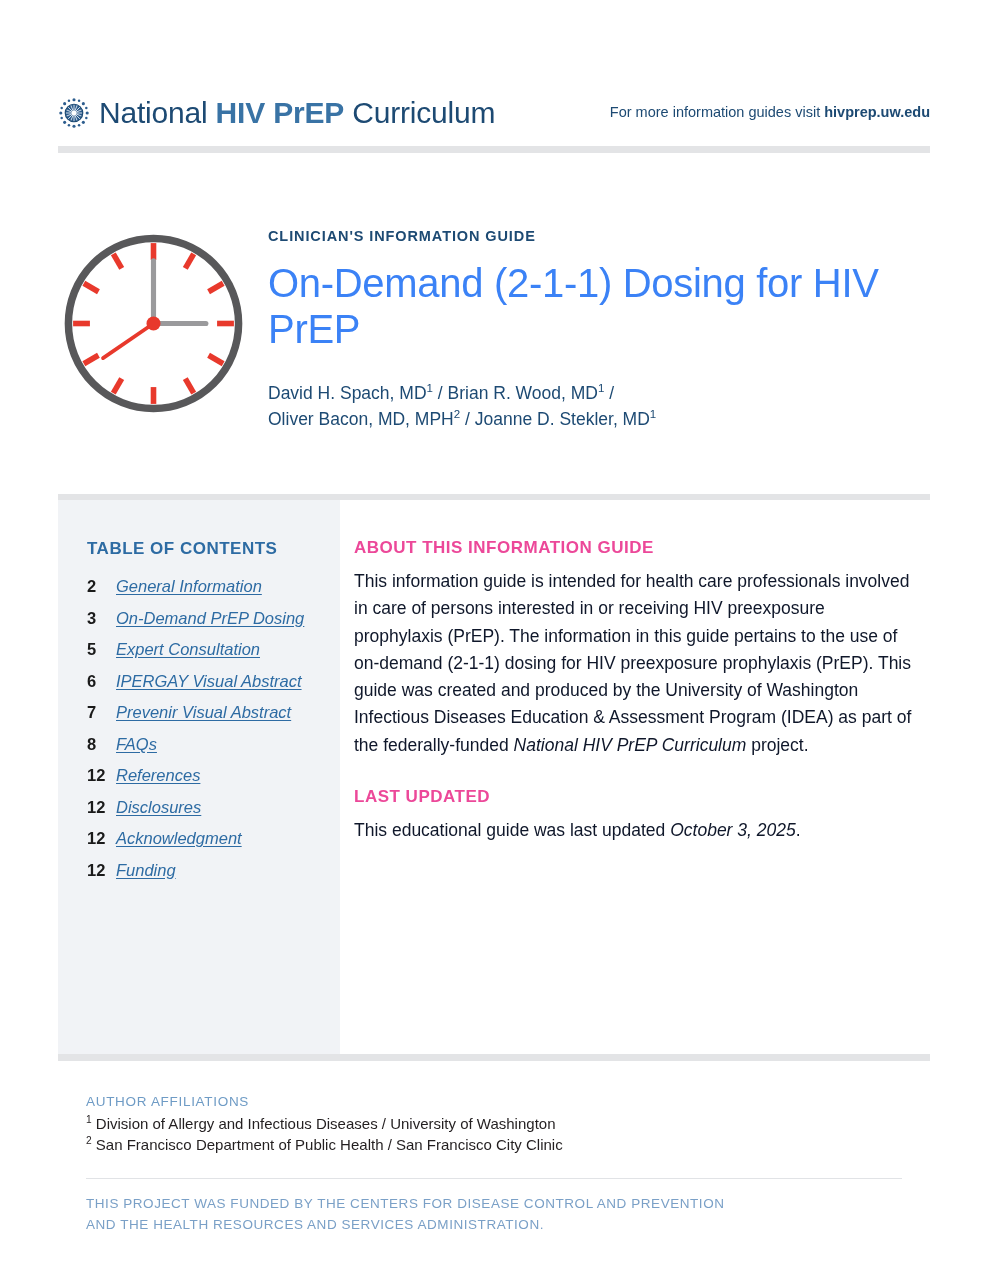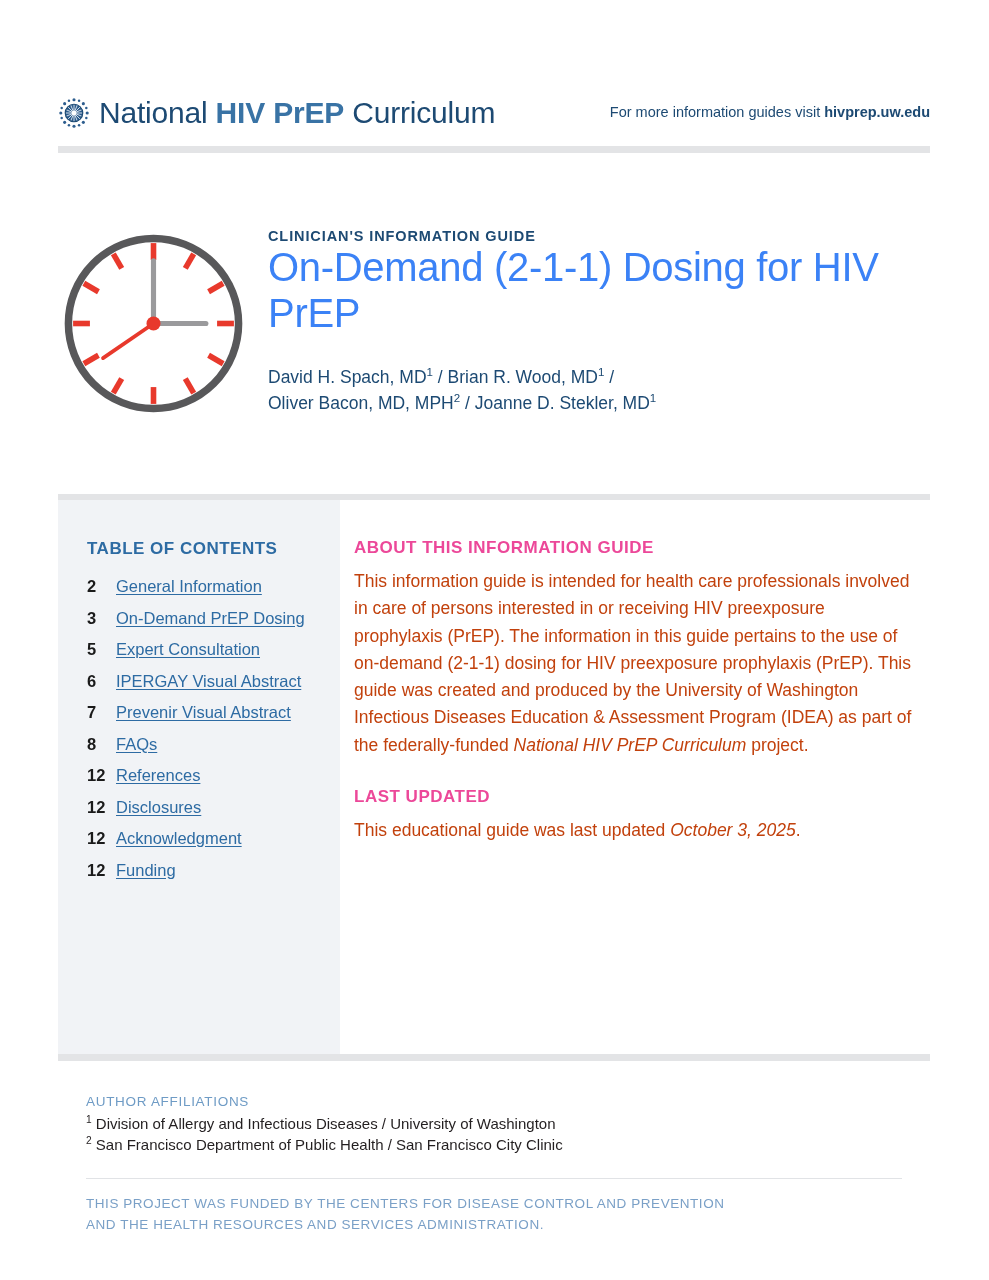--- a/index.html
+++ b/index.html
@@ -91,21 +91,21 @@
     position: absolute;
     left: 268px;
     top: 228px;
     width: 640px;
   }
   .eyebrow {
     font-size: 14.5px;
     font-weight: bold;
     letter-spacing: 0.9px;
     color: #1d4a73;
-    margin: 0 0 0 0;
+    margin: 0 0 16px 0;
   }
   .doc-title {
     font-size: 40px;
     font-weight: normal;
     color: #3b82f6;
     line-height: 1.16;
     margin: 0;
     letter-spacing: -0.3px;
   }
   .authors {
@@ -182,40 +182,41 @@
     width: 29px;
     flex: 0 0 29px;
     font-weight: bold;
     color: #1a1a1a;
   }
   .toc-link {
     color: #2d6ba3;
     text-decoration: underline;
     text-underline-offset: 2px;
     cursor: pointer;
+    font-style: italic;
   }
 
   
   .panel-main {
     position: absolute;
     left: 296px;
     top: 38px;
     width: 564px;
   }
   .sec-head {
     font-size: 17px;
     font-weight: bold;
     letter-spacing: 0.5px;
     color: #ec4899;
     margin: 0 0 10px 0;
   }
   .sec-body {
     font-size: 17.5px;
     line-height: 1.56;
-    color: #c2410c;
+    color: #0f172a;
     margin: 0 0 28px 0;
   }
   .sec-body em {
     font-style: italic;
   }
   .sec-block { margin-bottom: 0; }
 
   
   .affil {
     position: absolute;

